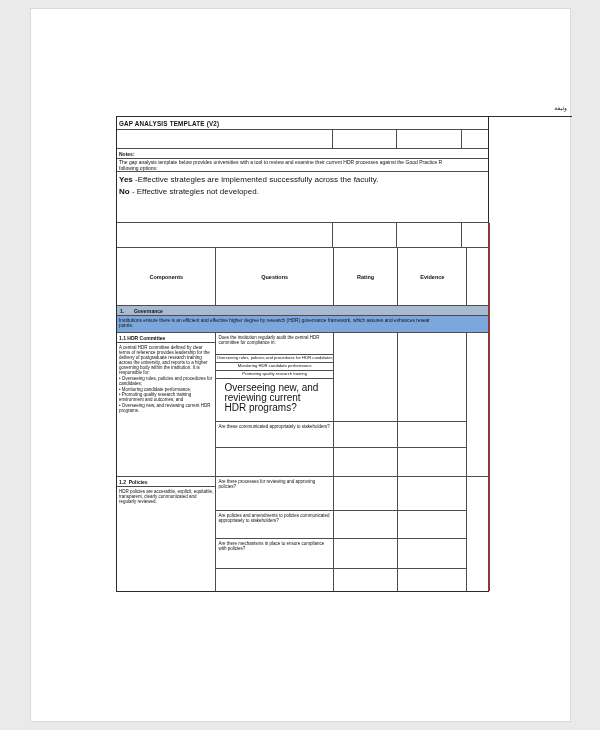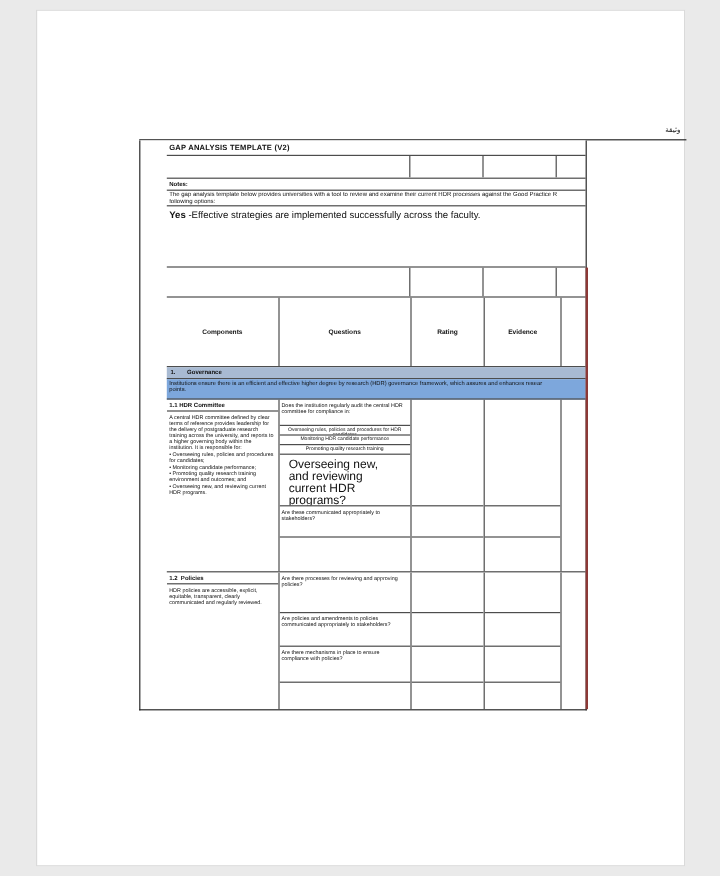--- a/index.html
+++ b/index.html
@@ -24,21 +24,21 @@
   .topline {
     position:absolute; left:85px; top:107px; width:456px; height:1px;
     background:#2a2a2a;
   }
   .doc-table {
     position:absolute; left:85px; top:108px; width:373px;
     border-left:1px solid #2a2a2a; border-right:1px solid #2a2a2a;
     border-bottom:1px solid #2a2a2a;
     background:#fff;
   }
-  .row { border-bottom:1px solid #4d4d4d; overflow:hidden; position:relative;margin-left:22px; }
+  .row { border-bottom:1px solid #4d4d4d; overflow:hidden; position:relative; }
 
   .r-title { height:13px; font-weight:bold; font-size:6.3px; padding:2.5px 0 0 2px; letter-spacing:.2px; }
   .r-empty1 { height:19px; display:flex; }
   .r-empty2 { height:25px; display:flex; }
   .ce { height:100%; border-right:1px solid #4d4d4d; }
   .ce1 { width:217px; } .ce2 { width:65px; } .ce3 { width:65px; }
   .ce4 { width:26px; border-right:none; }
 
   .r-notes { height:10px; font-weight:bold; font-size:5px; padding:1.5px 0 0 2px; }
   .r-intro { height:13px; font-size:5px; line-height:5.5px; padding:1px 0 0 2px; }
@@ -111,20 +111,21 @@
 
     <div class="row r-notes">Notes:</div>
 
     <div class="row r-intro">
       <div>The gap analysis template below provides universities with a tool to review and examine their current HDR processes against the Good Practice R</div>
       <div>following options:</div>
     </div>
 
     <div class="row r-options">
       <div class="opt"><b>Yes</b><span> -Effective strategies are implemented successfully across the faculty.</span></div>
+      <div class="opt"><b>No</b><span> - Effective strategies not developed.</span></div>
     </div>
 
     <div class="row r-empty2">
       <div class="ce ce1"></div>
       <div class="ce ce2"></div>
       <div class="ce ce3"></div>
       <div class="ce ce4"></div>
     </div>
 
     <div class="row r-header">

